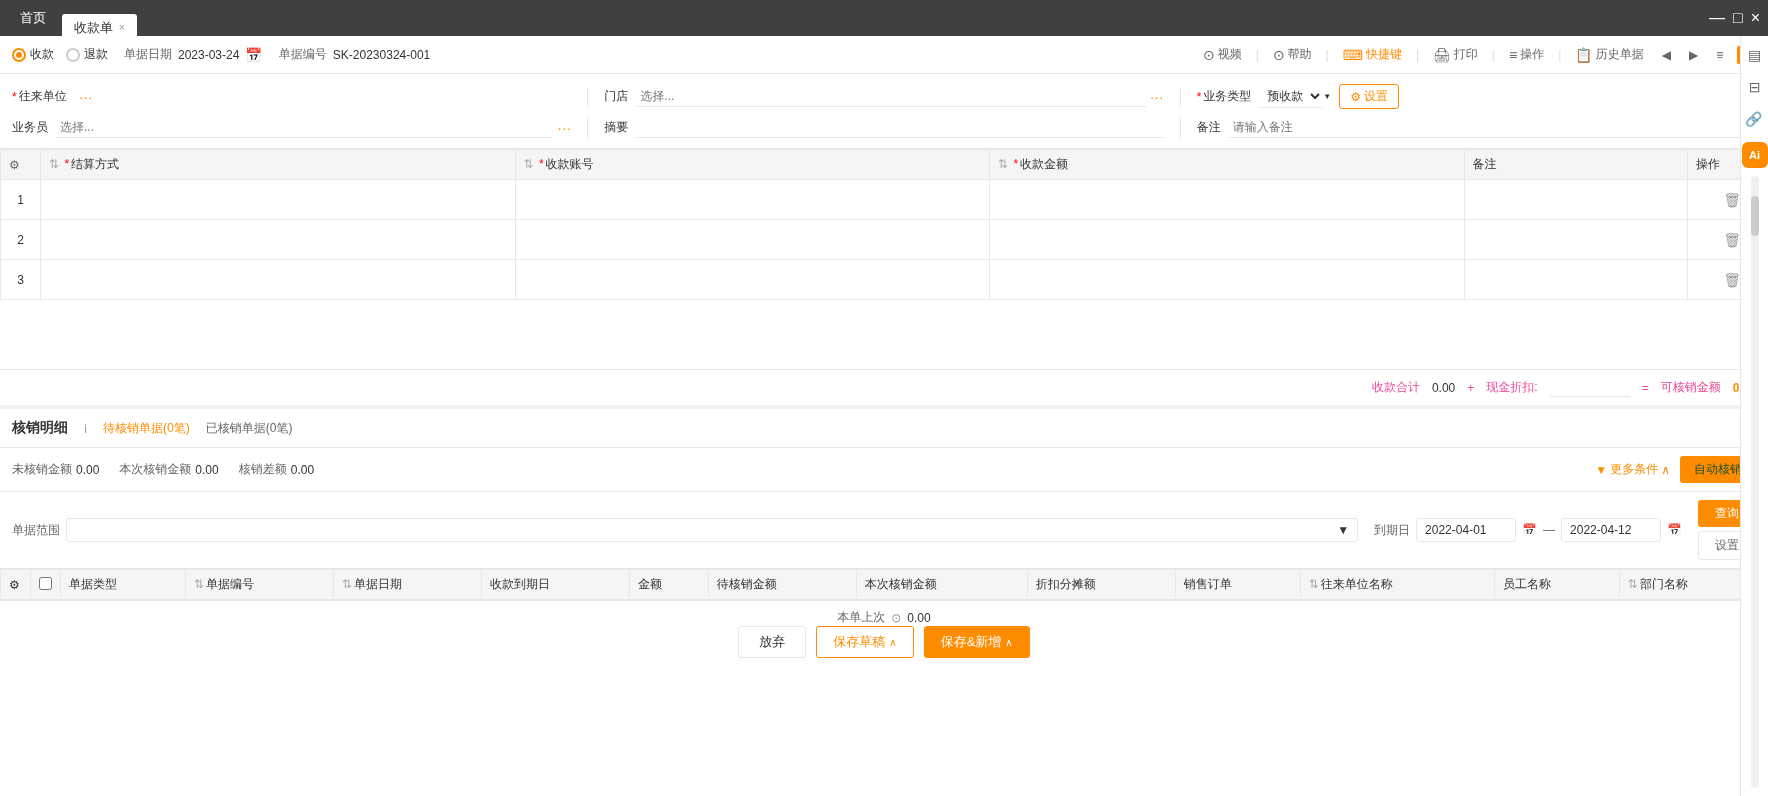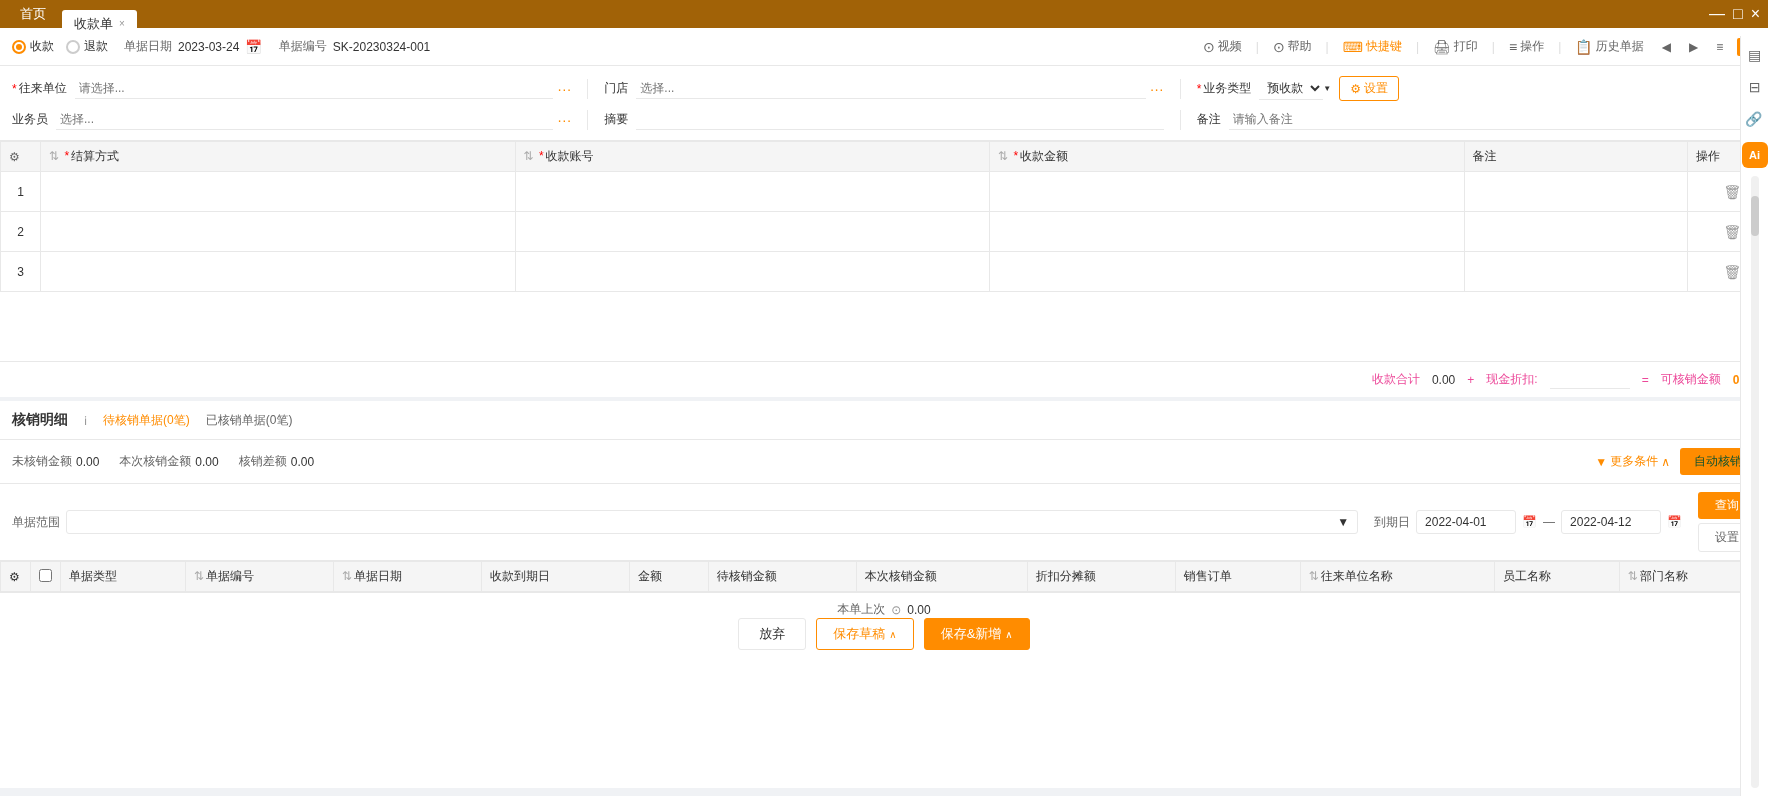--- a/index.html
+++ b/index.html
@@ -1,21 +1,21 @@
 <!DOCTYPE html>
 <html><head>
   <meta charset="utf-8">
   <style>
     * { box-sizing: border-box; margin: 0; padding: 0; }
     body { font-family: 'Microsoft YaHei', Arial, sans-serif; font-size: 12px; background: #f0f2f5; color: #333; overflow: hidden; }
 
     
     .tab-bar {
       display: flex; align-items: center;
-      background: #a16207; height: 28px; padding: 0 8px;
+      background: #404040; height: 36px; padding: 0 8px;
       justify-content: space-between;
     }
     .tab-bar-left { display: flex; align-items: center; gap: 4px; }
     .tab-home {
       color: #fff; padding: 4px 12px; cursor: pointer; font-size: 13px;
     }
     .tab-item {
       background: #fff; color: #333; padding: 4px 12px; border-radius: 3px 3px 0 0;
       cursor: pointer; display: flex; align-items: center; gap: 6px; font-size: 13px;
       height: 28px;
@@ -290,21 +290,20 @@
       <span class="toolbar-btn highlight" style="background:#ff8c00;color:#fff;padding:2px 5px;border-radius:2px;">⠿</span>
     </div>
   </div>
 
   <div class="form-section">
 
     <div class="form-row">
       <div class="form-field" style="flex:2;">
         <span class="required">*</span>
         <span class="form-field-label">往来单位</span>
-        <input class="form-input" type="text" placeholder="请选择..." style="">
         <span class="more-btn">···</span>
       </div>
       <div class="form-divider"></div>
       <div class="form-field" style="flex:2;">
         <span class="form-field-label">门店</span>
         <input class="form-input" type="text" placeholder="选择..." style="">
         <span class="more-btn">···</span>
       </div>
       <div class="form-divider"></div>
       <div class="form-field business-type-field" style="flex:2;">

